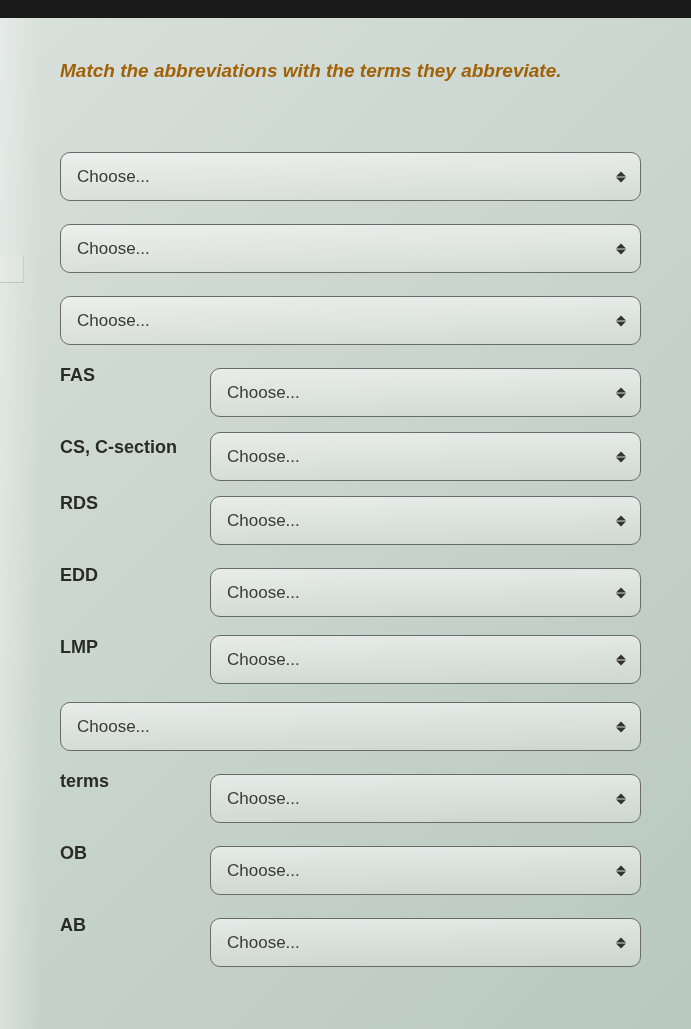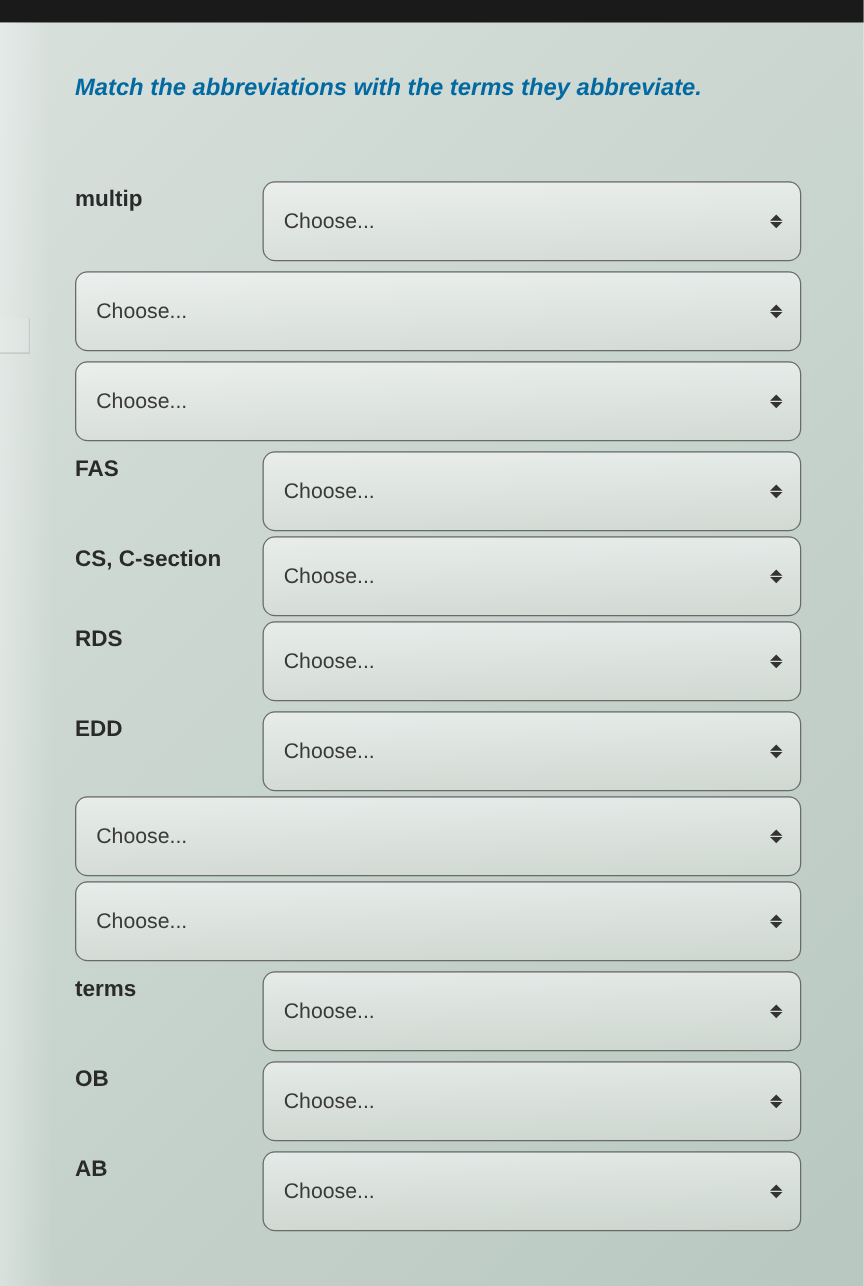--- a/index.html
+++ b/index.html
@@ -20,21 +20,21 @@
       background: #1a1a1a;
       width: 100%;
     }
     .content {
       padding: 40px 50px 20px 60px;
     }
     .instruction {
       font-style: italic;
       font-weight: 600;
       font-size: 19px;
-      color: #0369a1;
+      color: #a16207;
       margin-bottom: 56px;
       line-height: 1.4;
     }
     .rows {
       display: flex;
       flex-direction: column;
       gap: 0;
     }
     .row {
       display: flex;
@@ -50,21 +50,21 @@
       padding-top: 2px;
       align-self: flex-start;
       margin-top: 6px;
     }
     .select-wrap {
       flex: 1;
       position: relative;
     }
     .select-box {
       width: 100%;
-      height: 64px;
+      height: 49px;
       border: 1.5px solid #6a6a6a;
       border-radius: 10px;
       background: linear-gradient(180deg, rgba(255,255,255,0.55) 0%, rgba(230,230,225,0.4) 100%);
       padding: 0 44px 0 16px;
       font-size: 17px;
       color: #3a3a3a;
       display: flex;
       align-items: center;
       cursor: pointer;
       position: relative;
@@ -120,21 +120,20 @@
 <div class="top-bar"></div>
 <div class="left-edge"></div>
 <div class="notch"></div>
 
 <div class="content">
   <div class="instruction">Match the abbreviations with the terms they abbreviate.</div>
 
   <div class="rows">
 
     <div class="row">
-      <div class="label">multip</div>
       <div class="select-wrap">
         <div class="select-box">
           <span>Choose...</span>
           <span class="select-caret">
             <span class="caret-up"></span>
               <span class="caret-down"></span>
           </span>
         </div>
       </div>
     </div>
@@ -209,20 +208,21 @@
           <span>Choose...</span>
           <span class="select-caret">
             <span class="caret-up"></span>
               <span class="caret-down"></span>
           </span>
         </div>
       </div>
     </div>
 
     <div class="row" style="min-height:62px;">
+      <div class="label">LMP</div>
       <div class="select-wrap">
         <div class="select-box">
           <span>Choose...</span>
           <span class="select-caret">
             <span class="caret-up"></span>
               <span class="caret-down"></span>
           </span>
         </div>
       </div>
     </div>

